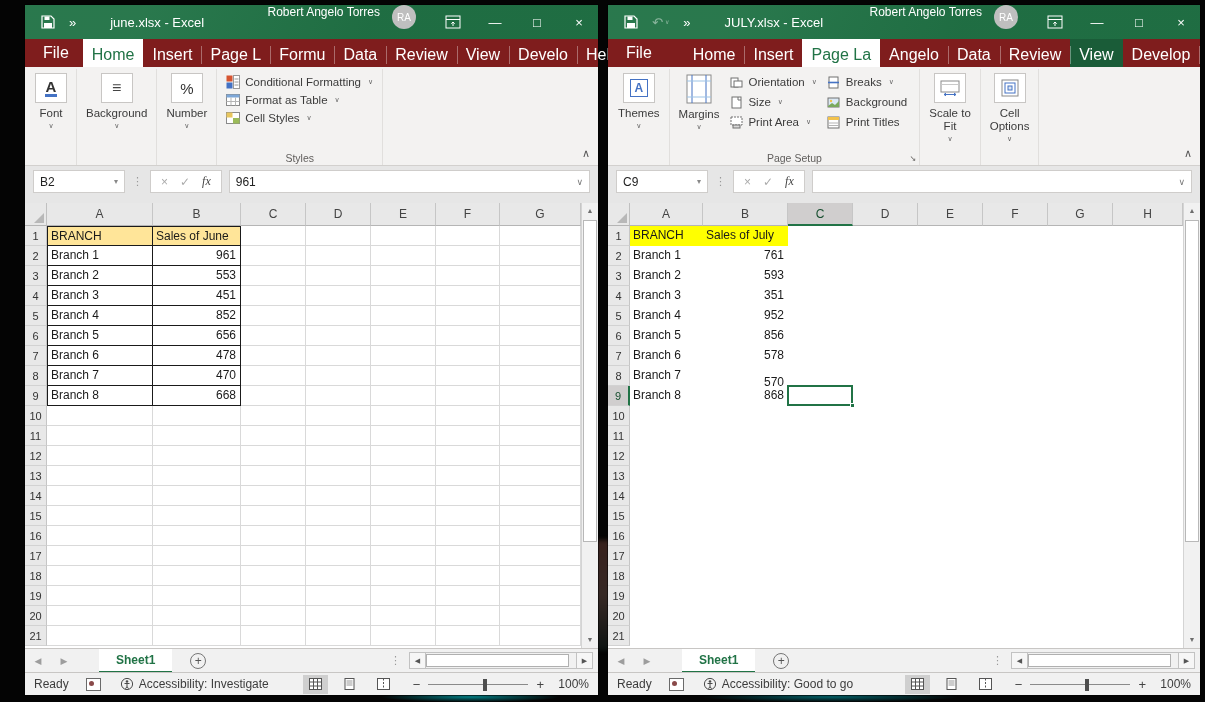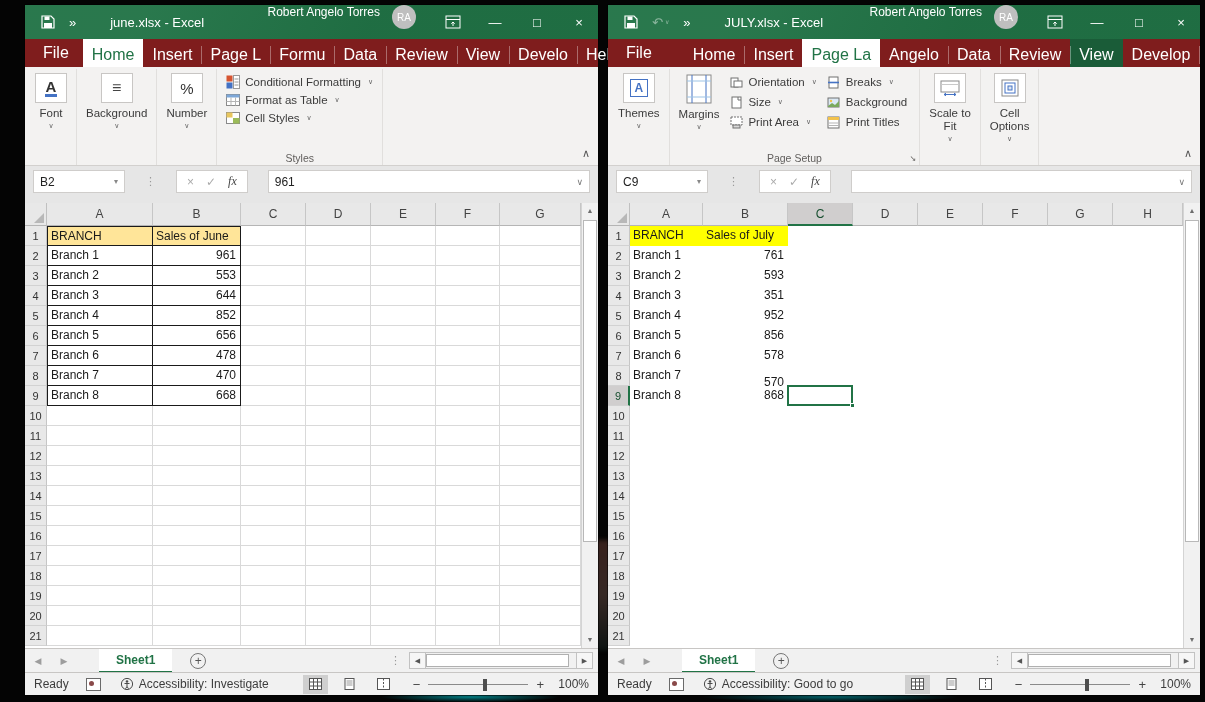--- a/index.html
+++ b/index.html
@@ -59,21 +59,21 @@
 .srow{display:flex;align-items:center;gap:5px;white-space:nowrap}
 .srow .ddc{font-size:7px;color:#666;margin-left:2px}
 .pscontent{display:flex;align-items:flex-start;gap:10px;margin-top:1px}
 .pscol{display:flex;flex-direction:column;gap:6px;margin-top:2px}
 .launcher{position:absolute;right:3px;bottom:2px;font-size:8px;color:#605e5c}
 .collapsebtn{position:absolute;right:8px;bottom:5px;color:#555;font-size:11px}
 .overflowmark{position:absolute;right:-1px;top:42px;color:#555;font-size:10px}
 .mini{width:14px;height:14px;flex:none;display:flex;align-items:center;justify-content:center}
 
 
-.fbar{height:37px;background:#e6e6e6;display:flex;align-items:flex-start;padding:4px 8px 0 8px;gap:20px;font-size:12px;flex:none}
+.fbar{height:37px;background:#e6e6e6;display:flex;align-items:flex-start;padding:4px 8px 0 8px;gap:7px;font-size:12px;flex:none}
 .namebox{width:92px;height:23px;background:#fff;border:1px solid #cfcdcb;display:flex;align-items:center;padding:0 6px;color:#222}
 .nbchev{margin-left:auto;color:#888;font-size:8px}
 .fdots{color:#9a9a9a;line-height:23px;font-size:11px}
 .fbtns{height:23px;background:#fff;border:1px solid #cfcdcb;display:flex;align-items:center;gap:12px;padding:0 10px;color:#aaa}
 .fx{font-style:italic;color:#444;font-family:"Liberation Serif","DejaVu Serif",serif}
 .finput{flex:1;height:23px;background:#fff;border:1px solid #cfcdcb;display:flex;align-items:center;padding:0 6px;color:#222}
 .fexp{margin-left:auto;color:#777;font-size:9px}
 
 
 .sheet{flex:1;display:flex;background:#fff;overflow:hidden}
@@ -324,21 +324,21 @@
             <div class="cell gl num tb" style="width: 88px;">553</div>
             <div class="cell gl" style="width: 65px;"></div>
             <div class="cell gl" style="width: 65px;"></div>
             <div class="cell gl" style="width: 65px;"></div>
             <div class="cell gl" style="width: 64px;"></div>
             <div class="cell gl" style="width: 81px; flex: 1 1 auto;"></div>
           </div>
           <div class="grow">
             <div class="rowhdr">4</div>
             <div class="cell gl tb tl" style="width: 106px;">Branch 3</div>
-            <div class="cell gl num tb" style="width: 88px;">644</div>
+            <div class="cell gl num tb" style="width: 88px;">451</div>
             <div class="cell gl" style="width: 65px;"></div>
             <div class="cell gl" style="width: 65px;"></div>
             <div class="cell gl" style="width: 65px;"></div>
             <div class="cell gl" style="width: 64px;"></div>
             <div class="cell gl" style="width: 81px; flex: 1 1 auto;"></div>
           </div>
           <div class="grow">
             <div class="rowhdr">5</div>
             <div class="cell gl tb tl" style="width: 106px;">Branch 4</div>
             <div class="cell gl num tb" style="width: 88px;">852</div>

